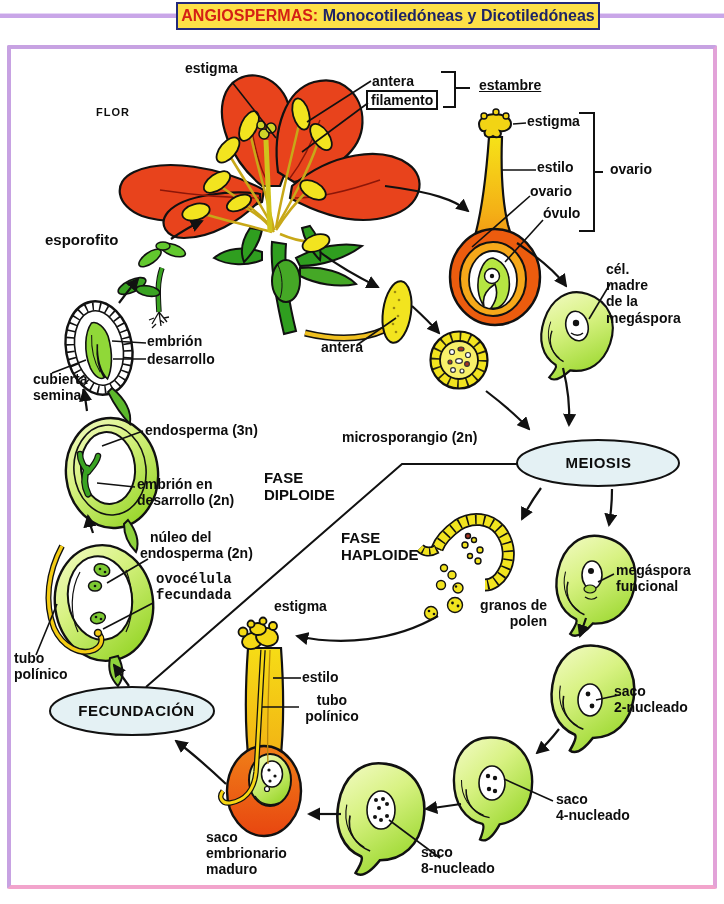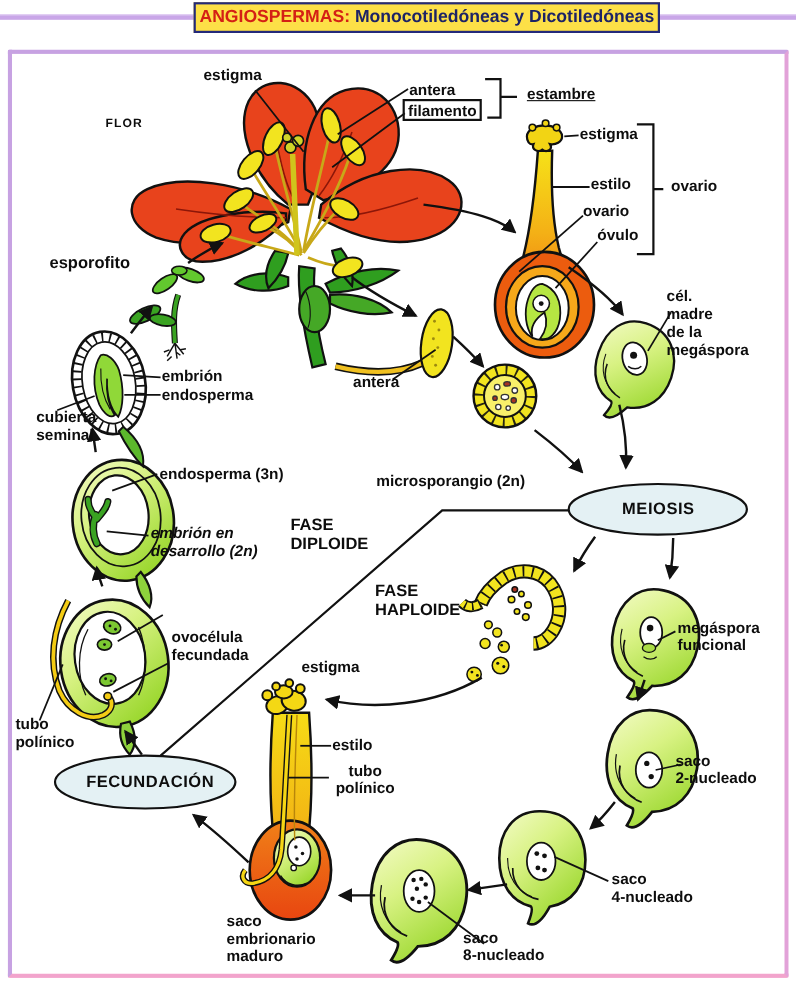--- a/index.html
+++ b/index.html
@@ -370,35 +370,39 @@
   <div class="lbl" style="left:537px;top:159px;">estilo</div>
   <div class="lbl" style="left:530px;top:183px;">ovario</div>
   <div class="lbl" style="left:543px;top:205px;">óvulo</div>
   <div class="lbl" style="left:610px;top:161px;">ovario</div>
   <div class="lbl" style="left:606px;top:261px;">cél.
 madre
 de la
 megáspora</div>
   <div class="lbl f15" style="left:45px;top:231px;">esporofito</div>
   <div class="lbl" style="left:147px;top:333px;">embrión</div>
-  <div class="lbl" style="left:147px;top:351px;">endosperma</div>
+  <div class="lbl" style="left:147px;top:351px;">desarrollo</div>
   <div class="lbl" style="left:9px;top:371px;margin-left:24px;">cubierta
 seminal</div>
   <div class="lbl" style="left:145px;top:422px;">endosperma (3n)</div>
-  <div class="lbl" style="left:137px;top:476px;font-style:italic;">embrión en
+  <div class="lbl" style="left:137px;top:476px;">embrión en
 desarrollo (2n)</div>
   <div class="lbl f15" style="left:264px;top:469px;">FASE
 DIPLOIDE</div>
   <div class="lbl f15" style="left:341px;top:529px;">FASE
 HAPLOIDE</div>
-  <div class="lbl" style="left:156px;top:571px;">ovocélula
+  <div class="lbl indent" style="left:140px;top:529px;">núleo del
+endosperma (2n)</div>
+  <div class="lbl" style="left:156px;top:571px;font-family:Liberation Mono, monospace;">ovocélula
 fecundada</div>
   <div class="lbl" style="left:321px;top:339px;">antera</div>
   <div class="lbl" style="left:342px;top:429px;">microsporangio (2n)</div>
   <div class="lbl f15 center" style="left:518px;top:454px;width:161px;letter-spacing:0.5px;text-align:center;">MEIOSIS</div>
+  <div class="lbl right" style="left:461px;top:597px;width:86px;">granos de
+polen</div>
   <div class="lbl" style="left:616px;top:562px;">megáspora
 funcional</div>
   <div class="lbl" style="left:274px;top:598px;">estigma</div>
   <div class="lbl" style="left:302px;top:669px;">estilo</div>
   <div class="lbl center" style="left:297px;top:692px;width:70px;">tubo
 polínico</div>
   <div class="lbl" style="left:14px;top:650px;">tubo
 polínico</div>
   <div class="lbl f15 center" style="left:50px;top:702px;width:173px;letter-spacing:0.5px;">FECUNDACIÓN</div>
   <div class="lbl" style="left:614px;top:683px;">saco

